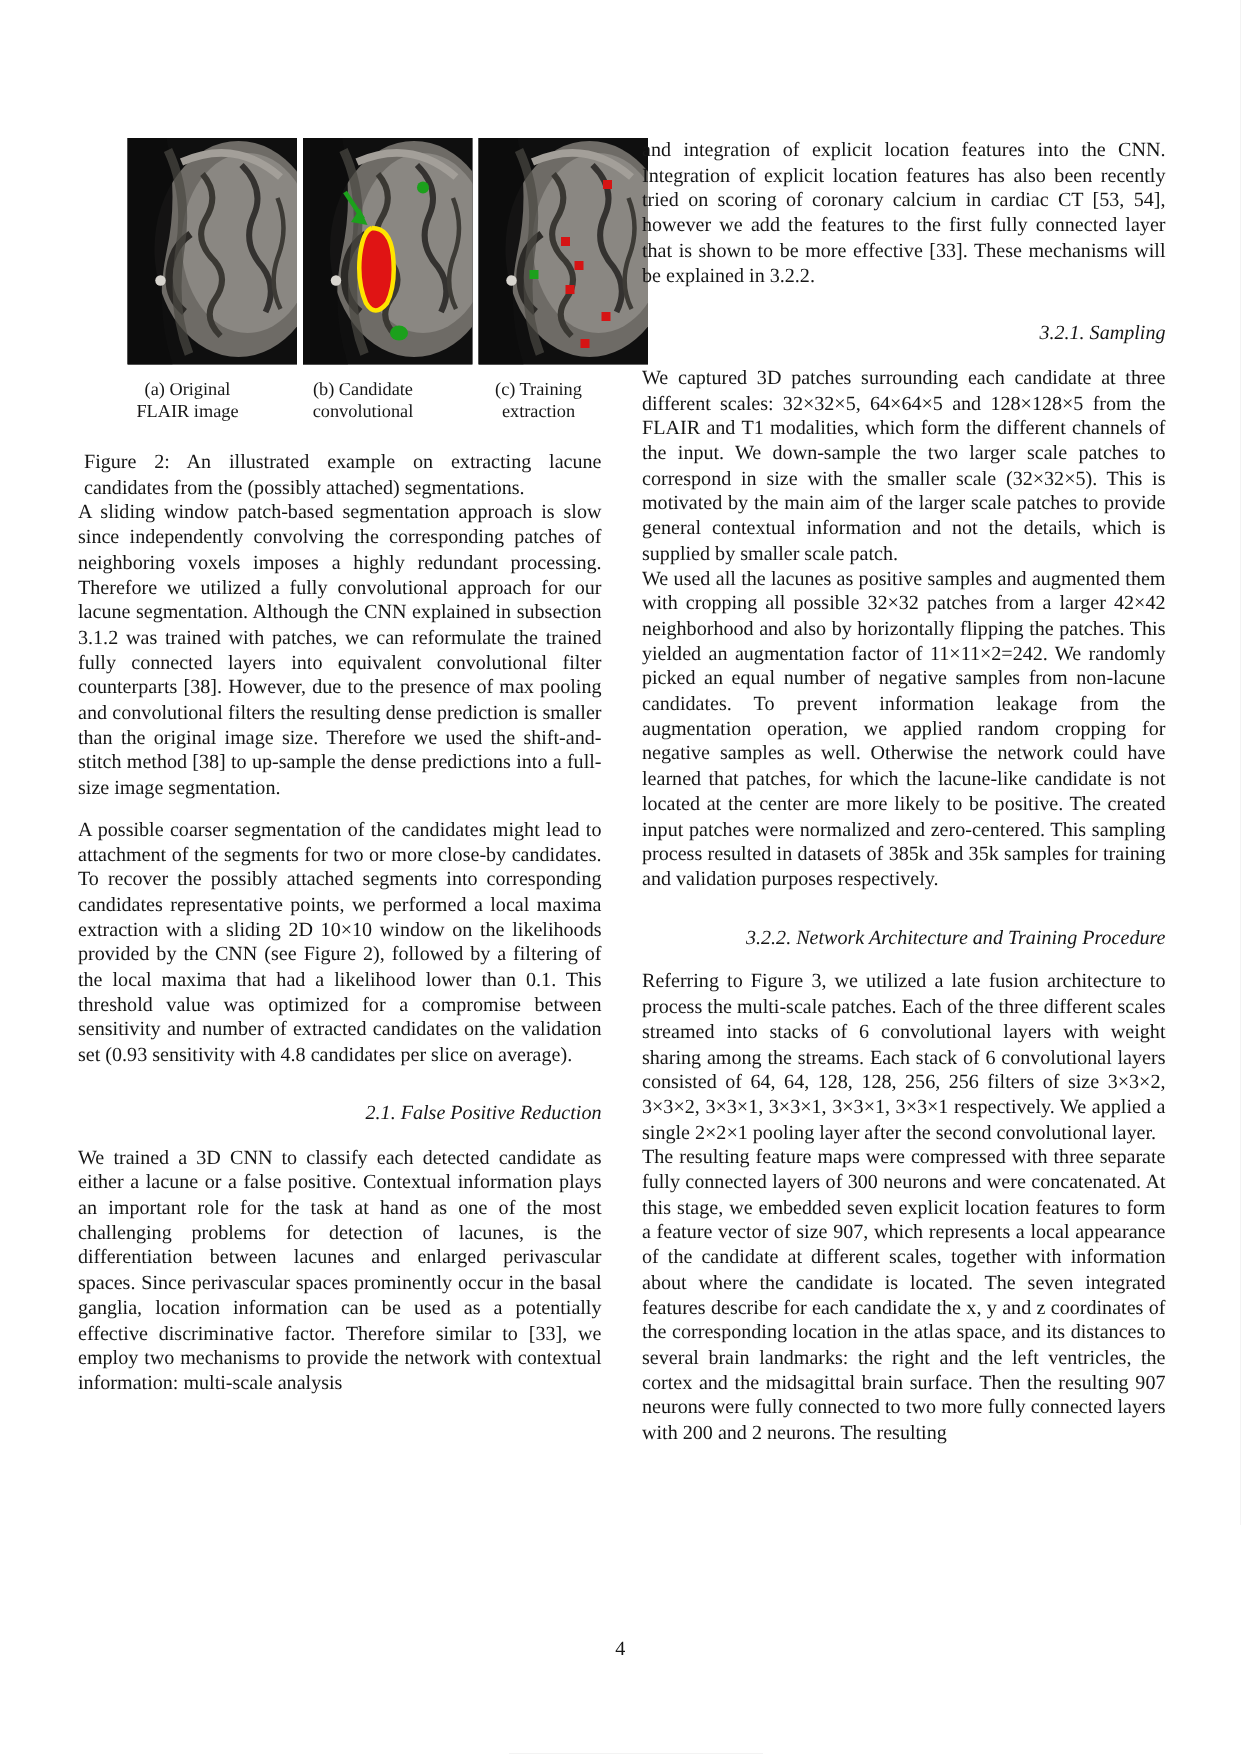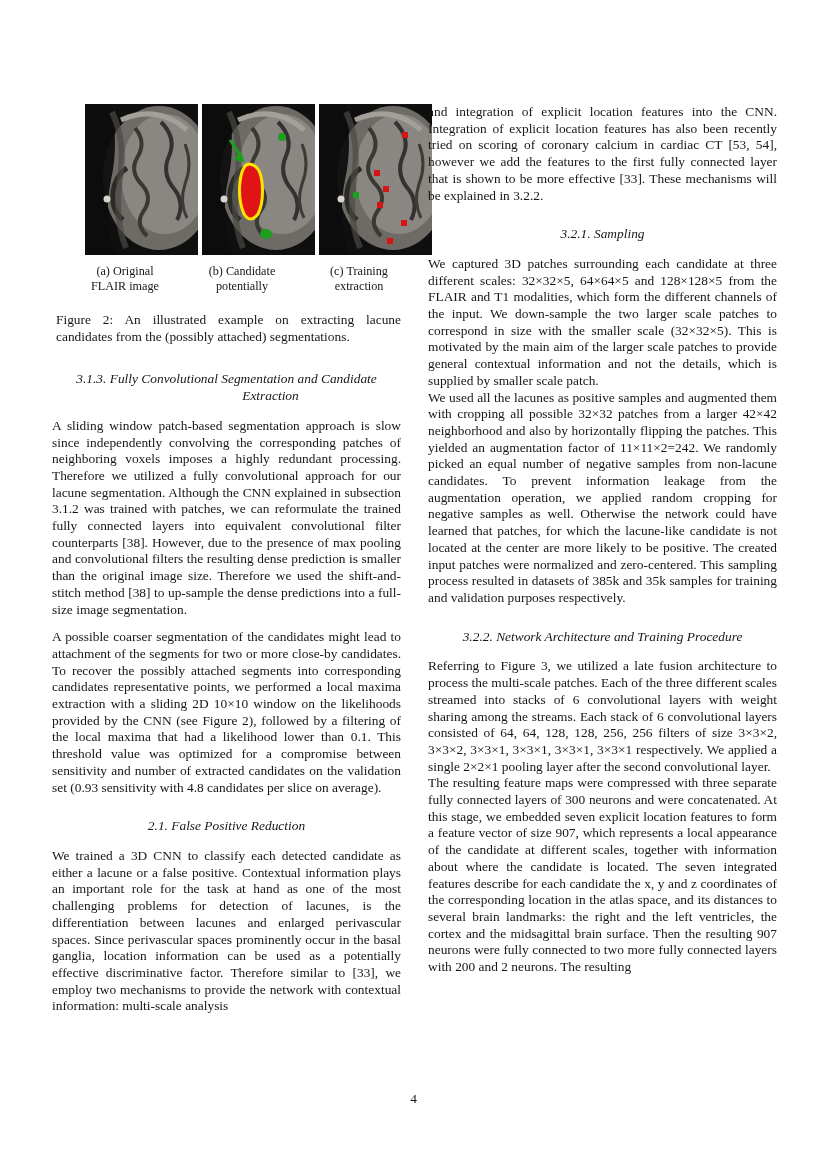--- a/index.html
+++ b/index.html
@@ -4,30 +4,30 @@
 <style>
   * { margin:0; padding:0; box-sizing:border-box; }
   html,body { background:#e9e9e9; }
   .page {
     position:relative; width:827px; height:1169px; margin:0 auto;
     background:#ffffff; color:#161616;
     font-family:"Liberation Serif", serif;
     overflow:hidden;
   }
   .col {
-    position:absolute; top:104px; width:349px;
+    position:absolute; top:92px; width:349px;
     font-size:13.4px; line-height:16.7px; text-align:justify;
   }
   .col-left  { left:52px; }
   .col-right { left:428px; }
   p.body { margin:0 0 11px 0; }
   p.body.tight { margin-bottom:0; }
   h3.sub {
     font-style:italic; font-weight:normal; font-size:13.4px;
-    line-height:16.7px; text-align:center; margin:22px 0 13px 0;
+    line-height:16.7px; text-align:right; margin:22px 0 13px 0;
   }
   h3.hang { padding-left:88px; text-indent:-88px; }
   h3.first { margin-top:26px; }
   .fig-row { display:flex; gap:4px; }
   .panel { width:113px;padding-left:33px; }
   .mri { display:block; background:#0f0f0f; }
   .subcap {
     text-align:center; font-size:12.2px; line-height:15px; margin-top:9px;
   }
   .figcap { margin:18px 0 0 4px; }
@@ -79,21 +79,21 @@
             <g>
               <path d="M46 60 q12 0 14 18 q2 20 -4 32 q-8 10 -14 0 q-6 -14 -4 -32 q2 -16 8 -18" fill="#e01414" stroke="#ffe400" stroke-width="3" stroke-linejoin="round"></path>
             </g>
             <g>
               <path d="M28 36 l12 18" stroke="#1ca01c" stroke-width="3"></path>
               <path d="M43 58 l-11 -2 6 -9 z" fill="#1ca01c"></path>
             </g>
             <circle cx="80" cy="33" r="4" fill="#1ca01c"></circle>
             <ellipse cx="64" cy="130" rx="6" ry="5" fill="#1ca01c"></ellipse>
           </svg>
-          <div class="subcap">(b) Candidate potentially</div>
+          <div class="subcap">(b) Candidate convolutional</div>
         </div>
 
         <div class="panel">
           <svg class="mri" width="113" height="151" viewBox="0 0 113 151">
             <rect width="113" height="151" fill="#0f0f0f"></rect>
             <ellipse cx="74" cy="74" rx="56" ry="72" fill="#6e6b66"></ellipse>
             <ellipse cx="80" cy="70" rx="44" ry="60" fill="#8a8782"></ellipse>
             <path d="M36 16 Q72 0 102 26" fill="none" stroke="#a39f99" stroke-width="5"></path>
             <path d="M50 24 q12 14 2 30 q-8 14 6 28 q10 12 0 26 q-8 12 4 24" fill="none" stroke="#3a3833" stroke-width="4"></path>
             <path d="M76 18 q16 16 8 34 q-8 18 6 34 q10 14 2 30" fill="none" stroke="#343230" stroke-width="4"></path>
@@ -113,21 +113,20 @@
             </g>
           </svg>
           <div class="subcap">(c) Training extraction</div>
         </div>
 
       </div>
 
       <p class="figcap">Figure 2: An illustrated example on extracting lacune candidates from the (possibly attached) segmentations.</p>
     </div>
 
-    <h3 class="sub hang first">3.1.3. Fully Convolutional Segmentation and Candidate Extraction</h3>
 
     <p class="body">A sliding window patch-based segmentation approach is slow since independently convolving the corresponding patches of neighboring voxels imposes a highly redundant processing. Therefore we utilized a fully convolutional approach for our lacune segmentation. Although the CNN explained in subsection 3.1.2 was trained with patches, we can reformulate the trained fully connected layers into equivalent convolutional filter counterparts [38]. However, due to the presence of max pooling and convolutional filters the resulting dense prediction is smaller than the original image size. Therefore we used the shift-and-stitch method [38] to up-sample the dense predictions into a full-size image segmentation.</p>
 
     <p class="body">A possible coarser segmentation of the candidates might lead to attachment of the segments for two or more close-by candidates. To recover the possibly attached segments into corresponding candidates representative points, we performed a local maxima extraction with a sliding 2D 10×10 window on the likelihoods provided by the CNN (see Figure 2), followed by a filtering of the local maxima that had a likelihood lower than 0.1. This threshold value was optimized for a compromise between sensitivity and number of extracted candidates on the validation set (0.93 sensitivity with 4.8 candidates per slice on average).</p>
 
     <h3 class="sub">2.1. False Positive Reduction</h3>
 
     <p class="body">We trained a 3D CNN to classify each detected candidate as either a lacune or a false positive. Contextual information plays an important role for the task at hand as one of the most challenging problems for detection of lacunes, is the differentiation between lacunes and enlarged perivascular spaces. Since perivascular spaces prominently occur in the basal ganglia, location information can be used as a potentially effective discriminative factor. Therefore similar to [33], we employ two mechanisms to provide the network with contextual information: multi-scale analysis</p>
 
   </div>

